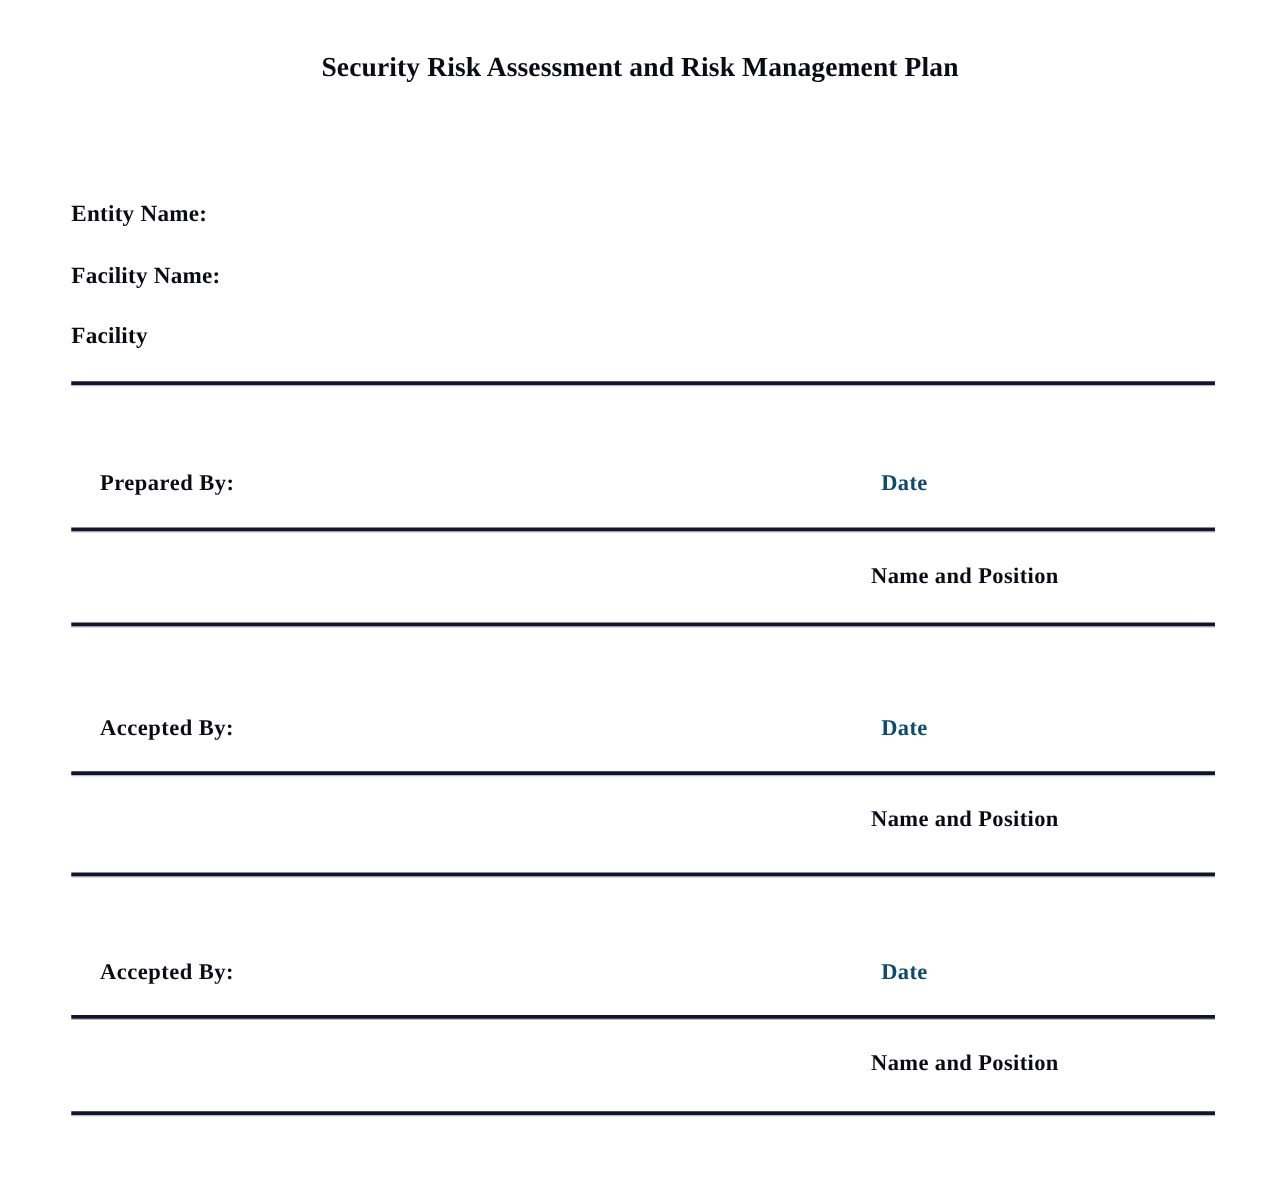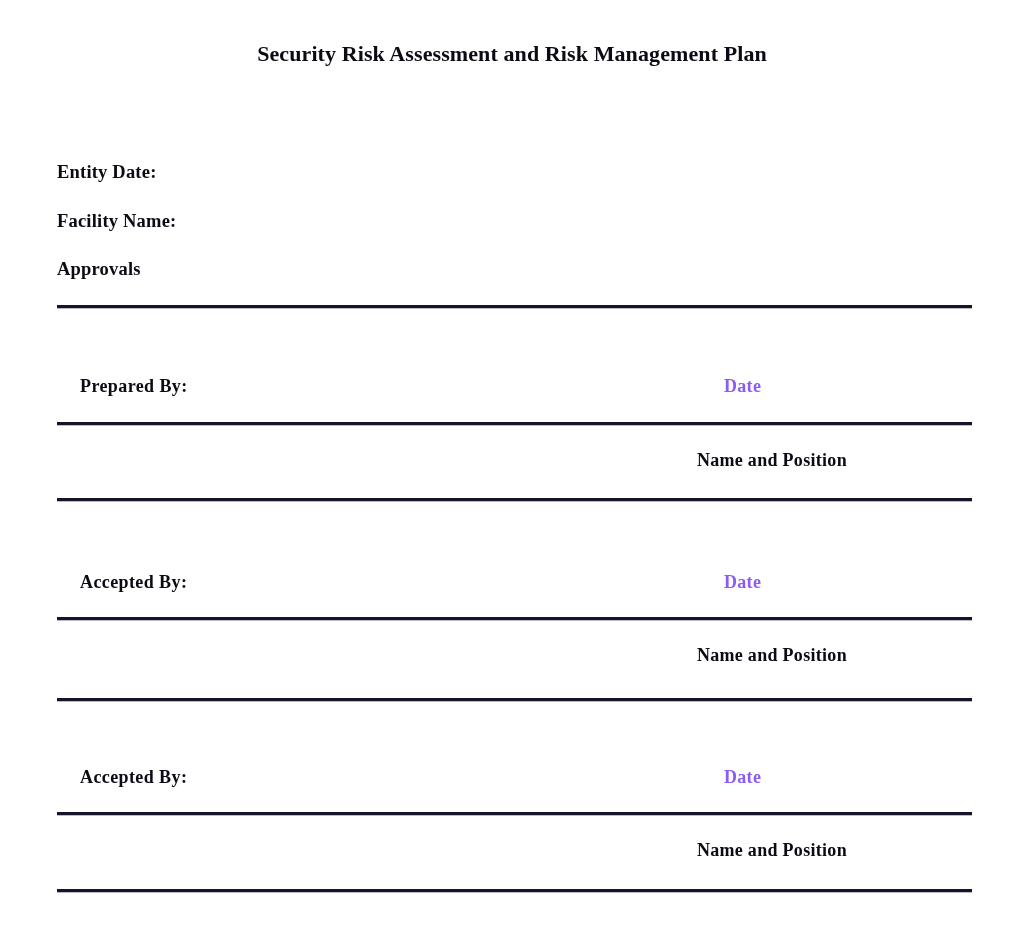--- a/index.html
+++ b/index.html
@@ -95,27 +95,27 @@
     left: 80px;
     top: 0;
     font-size: 18px;
     font-weight: bold;
     letter-spacing: 0.4px;
     white-space: nowrap;
     color: #0b0b16;
   }
   .date-label {
     position: absolute;
-    left: 724px;
+    left: 705px;
     top: 0;
     font-size: 18px;
     font-weight: bold;
     letter-spacing: 0.3px;
     white-space: nowrap;
-    color: #8b5cf6;
+    color: #0c4a6e;
   }
   .nameposition-label {
     position: absolute;
     left: 57px;
     width: 790px;
     text-align: right;
     font-size: 18px;
     font-weight: bold;
     letter-spacing: 0.3px;
     white-space: nowrap;
@@ -129,27 +129,27 @@
   }
 </style>
 </head>
 <body>
 
 <div class="page">
 
   <div class="doc-title">Security Risk Assessment and Risk Management Plan</div>
 
 
-  <div class="meta-label meta-entity">Entity Date:</div>
+  <div class="meta-label meta-entity">Entity Name:</div>
   <div class="fill-zone" style="left:200px; top:160px; width:770px; height:26px;"></div>
 
   <div class="meta-label meta-facility">Facility Name:</div>
   <div class="fill-zone" style="left:215px; top:209px; width:755px; height:26px;"></div>
 
-  <div class="meta-label meta-approvals">Approvals</div>
+  <div class="meta-label meta-approvals">Facility</div>
 
   <div class="rule" style="top:305px;"></div>
   <div class="rule" style="top:422px;"></div>
   <div class="rule" style="top:498px;"></div>
   <div class="rule" style="top:617px;"></div>
   <div class="rule" style="top:698px;"></div>
   <div class="rule" style="top:812px;"></div>
   <div class="rule" style="top:889px;"></div>
 
   <div class="sign-row" style="top:376px;text-decoration:underline;">

